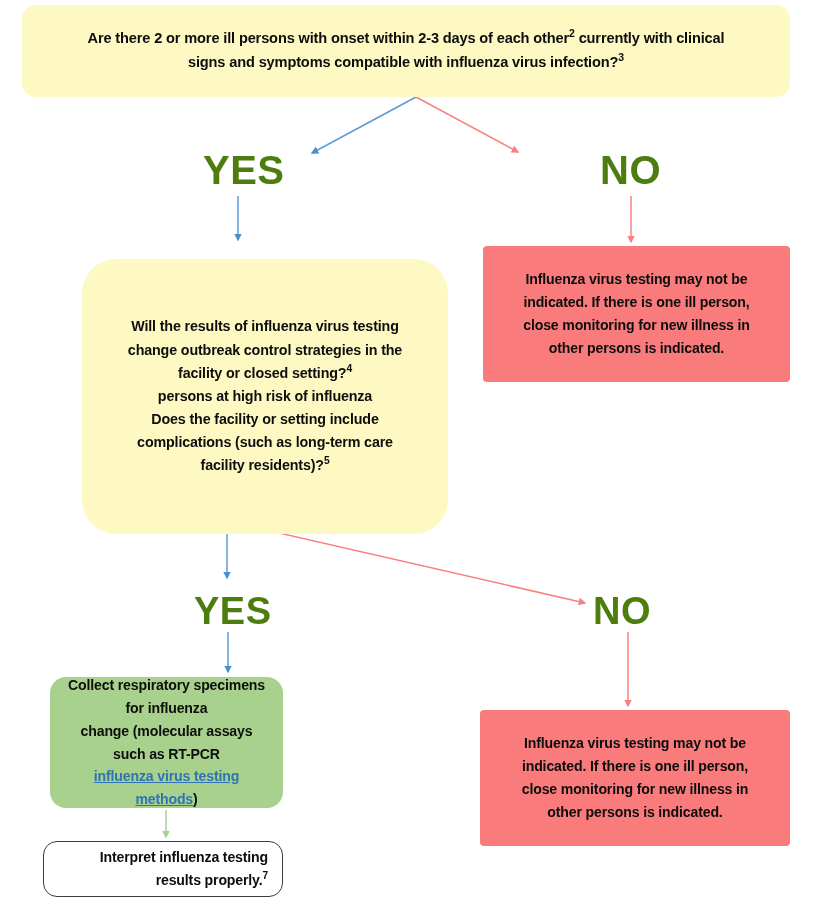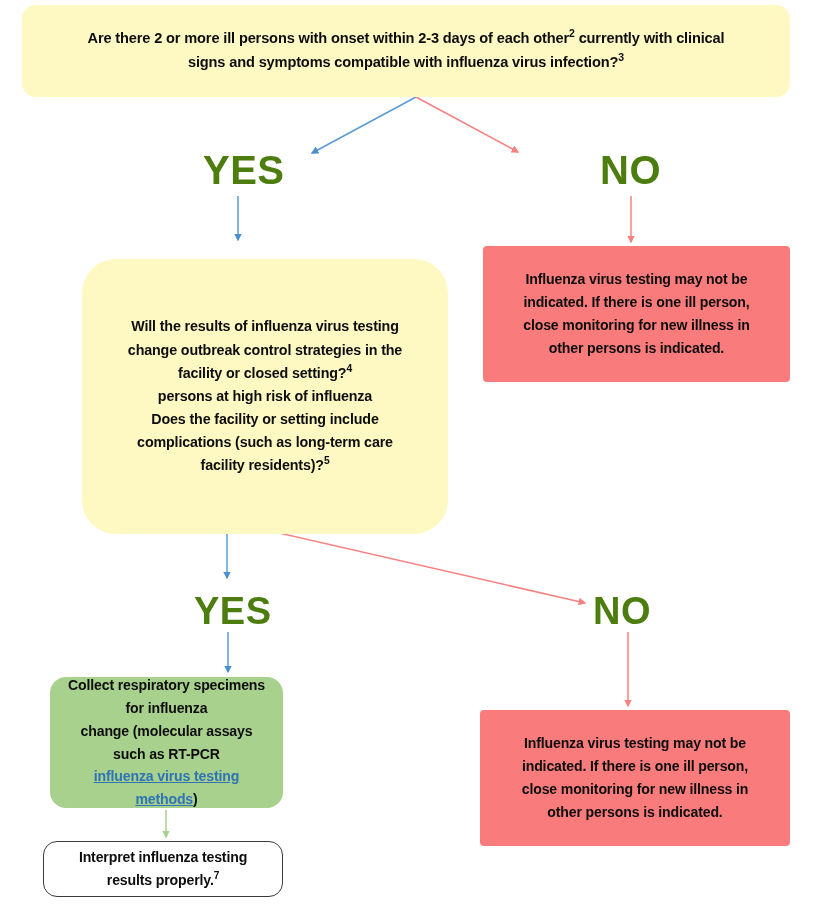--- a/index.html
+++ b/index.html
@@ -68,21 +68,21 @@
   #node-action-collect {
     left: 50px;  top: 677px; width: 233px; height: 131px;
     padding: 12px 14px;
     font-size: 14.1px;
     text-align: center;
   }
   #node-action-interpret {
     left: 43px;  top: 841px; width: 240px; height: 56px;
     padding: 0 14px;
     font-size: 14.1px;
-    text-align: center;
+    text-align: right;
   }
 
   
   .or-line {
     text-align: left;
     margin: 14px 0 18px 0 !important;
   }
   .sub {
     font-size: 0.72em;
     vertical-align: super;

